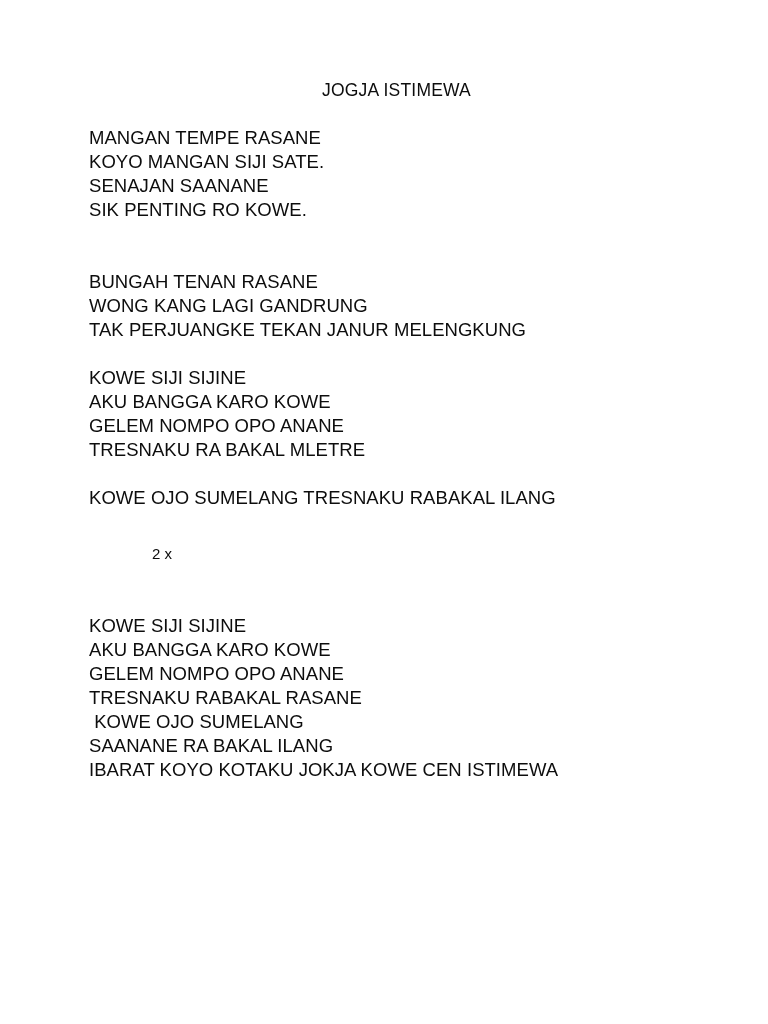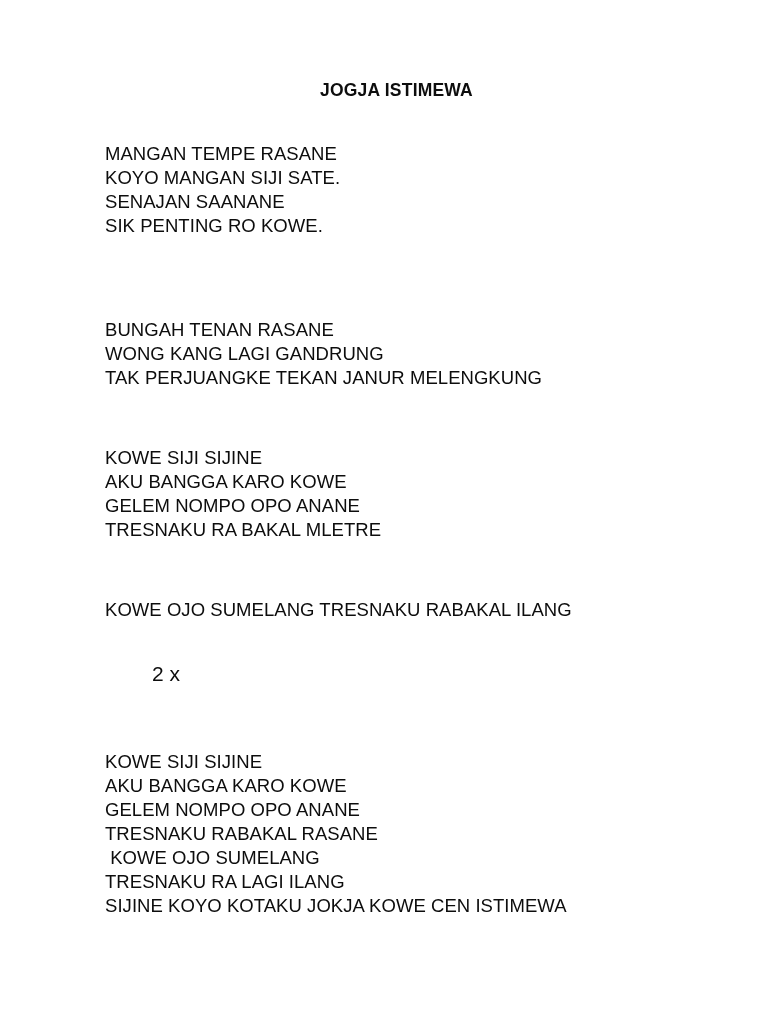--- a/index.html
+++ b/index.html
@@ -24,52 +24,53 @@
     overflow: hidden;
   }
   .doc-body {
     position: absolute;
     left: 89px;
     top: 78px;
     right: 64px;
   }
   .doc-title {
     font-size: 17.5px;
-    font-weight: bold;
+    font-weight: normal;
     line-height: 24px;
     letter-spacing: 0.2px;
     text-align: center;
     
     margin-left: -89px;
     margin-right: -64px;
     padding-left: 89px;
     padding-right: 64px;
     box-sizing: content-box;
     white-space: pre;
   }
   .blank-line {
     height: 24px;
     line-height: 24px;
     font-size: 18.5px;
   }
   .stanza {
-    margin: 16px;
+    margin: 0;
   }
   .line {
     font-size: 18.5px;
     line-height: 24px;
     letter-spacing: 0.05px;
     white-space: pre;
     font-weight: normal;
   }
   .repeat-marker {
-    font-size: 21px;
+    font-size: 15px;
     line-height: 24px;
     white-space: pre;
     padding-left: 63px;
+    margin-top: 8px;
   }
 </style>
 </head>
 <body>
 
 <div class="page">
   <div class="doc-body">
 
     <div class="doc-title">JOGJA ISTIMEWA</div>
 
@@ -114,18 +115,18 @@
 
     <div class="blank-line">&nbsp;</div>
     <div class="blank-line">&nbsp;</div>
 
     <div class="stanza">
       <div class="line">KOWE SIJI SIJINE</div>
       <div class="line">AKU BANGGA KARO KOWE</div>
       <div class="line">GELEM NOMPO OPO ANANE</div>
       <div class="line">TRESNAKU RABAKAL RASANE</div>
       <div class="line"> KOWE OJO SUMELANG</div>
-      <div class="line">TRESNAKU RA LAGI ILANG</div>
-      <div class="line">SIJINE KOYO KOTAKU JOKJA KOWE CEN ISTIMEWA</div>
+      <div class="line">SAANANE RA BAKAL ILANG</div>
+      <div class="line">IBARAT KOYO KOTAKU JOKJA KOWE CEN ISTIMEWA</div>
     </div>
 
   </div>
 </div>
 
 </body></html>

